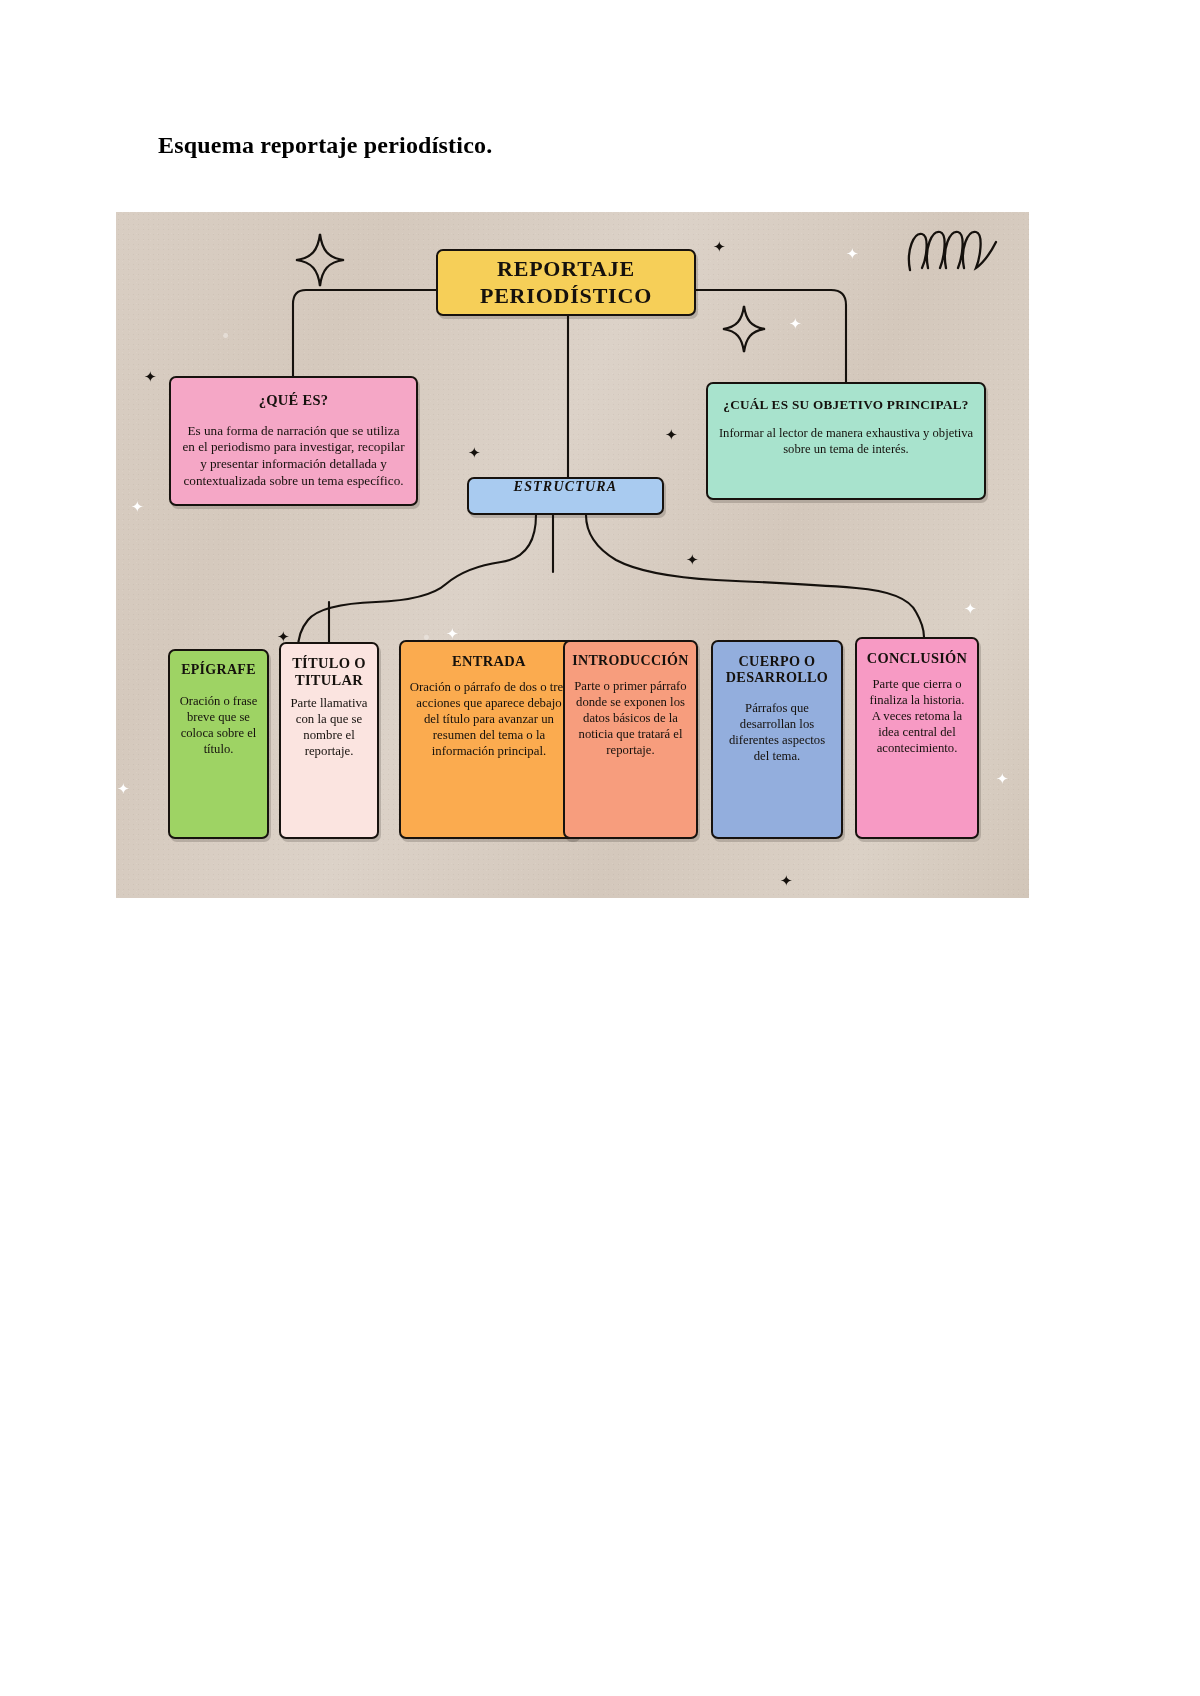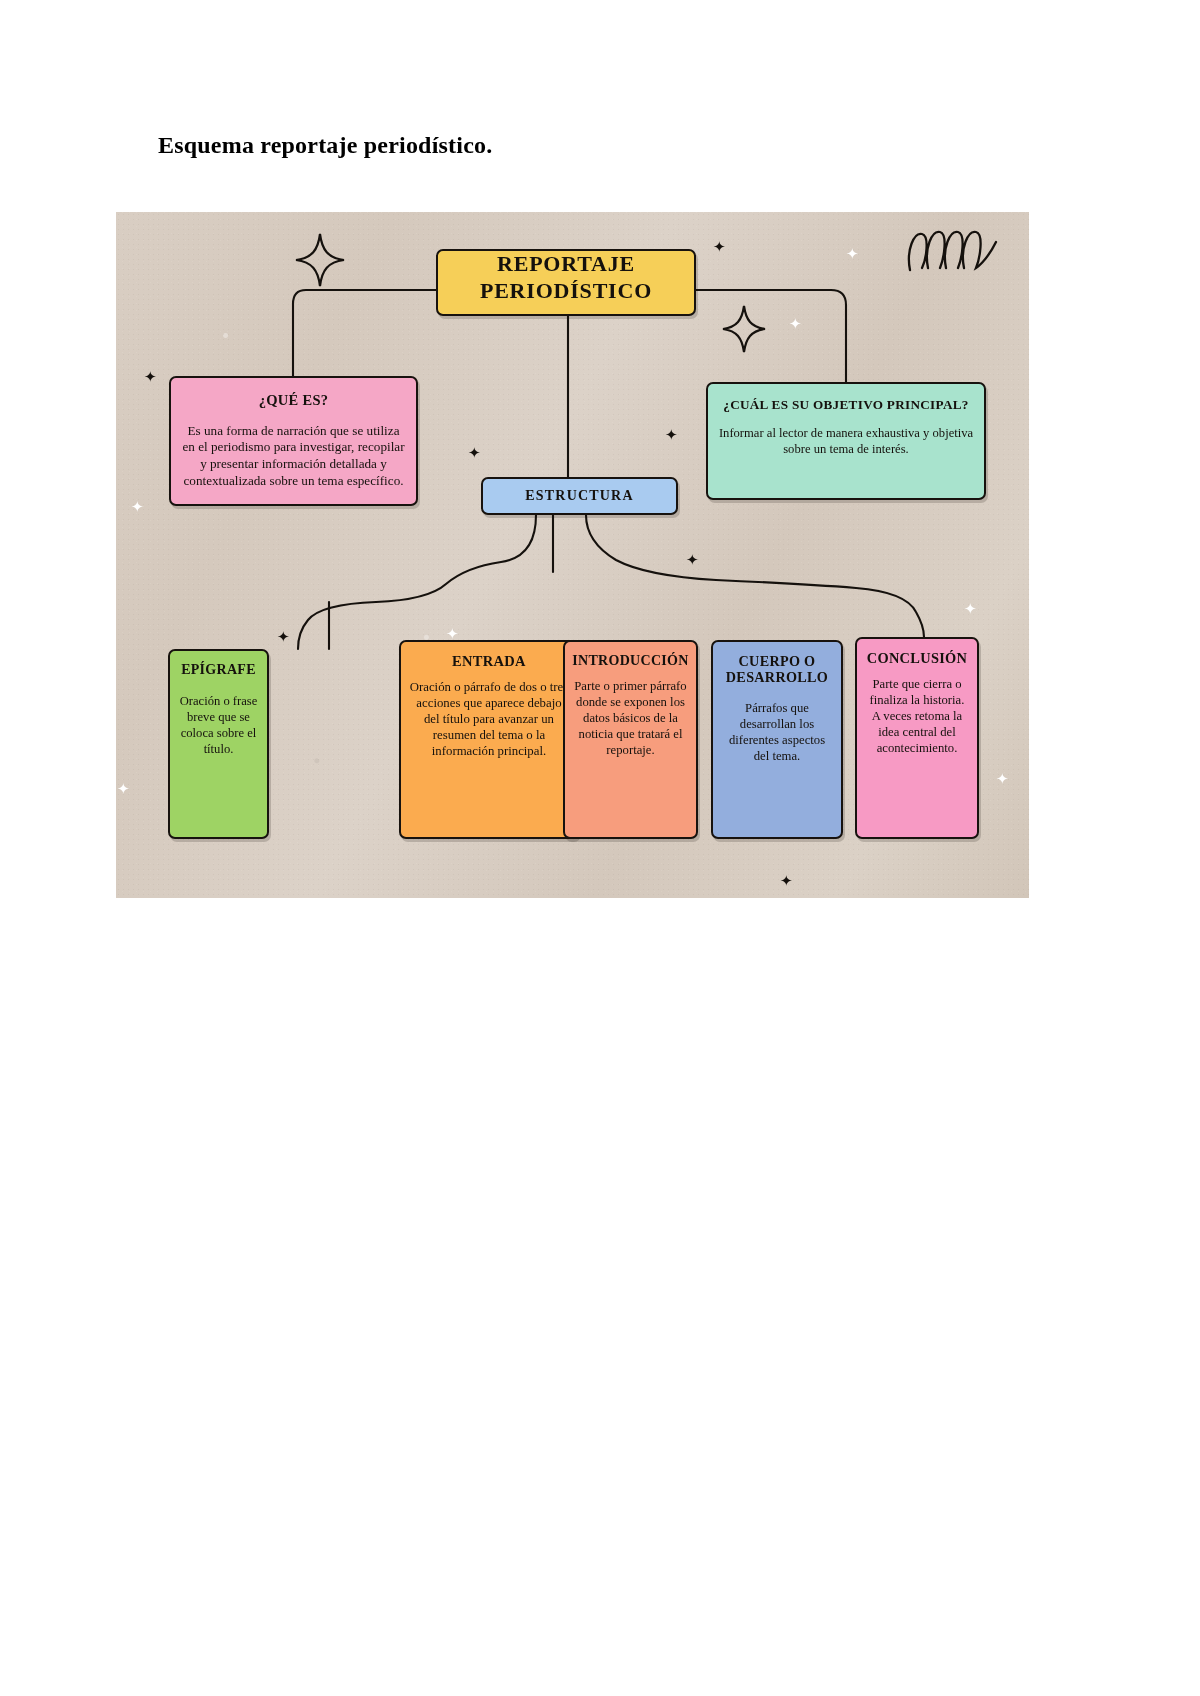--- a/index.html
+++ b/index.html
@@ -84,20 +84,21 @@
   .node .n-body {
     font-family: "Liberation Serif", serif;
     line-height: 1.26;
   }
 
   
   #node-root {
     left: 320px; top: 37px;
     width: 260px; height: 67px;
     background: #f6cf58;
+    justify-content: center;
   }
   #node-root .n-title {
     font-size: 22px;
     line-height: 1.22;
     letter-spacing: 0.8px;
   }
 
   
   #node-que-es {
     left: 53px; top: 164px;
@@ -113,24 +114,25 @@
     left: 590px; top: 170px;
     width: 280px; height: 118px;
     background: #a8e3cd;
     padding: 13px 10px 10px;
   }
   #node-objetivo .n-title { font-size: 13.2px; }
   #node-objetivo .n-body { font-size: 12.6px; margin-top: 14px; font-family: Liberation Serif, serif; }
 
   
   #node-estructura {
-    left: 365px; top: 265px;
+    left: 351px; top: 265px;
     width: 197px; height: 38px;
     background: #a9cbf0;
-    justify-content: center;
+    justify-content: flex-start;
+    font-style: italic;
   }
   #node-estructura .n-title { font-size: 14px; letter-spacing: 1.2px; }
 
   
   .leaf {
     top: 437px;
     height: 190px;
     padding: 11px 7px 8px;
   }
   .leaf .n-title { font-size: 14.5px; }
@@ -240,20 +242,24 @@
 
   <div class="node" id="node-estructura">
     <div class="n-title">ESTRUCTURA</div>
   </div>
 
   <div class="node leaf" id="leaf-epigrafe">
     <div class="n-title">EPÍGRAFE</div>
     <div class="n-body">Oración o frase breve que se coloca sobre el título.</div>
   </div>
 
+  <div class="node leaf" id="leaf-titular">
+    <div class="n-title">TÍTULO O TITULAR</div>
+    <div class="n-body">Parte llamativa con la que se nombre el reportaje.</div>
+  </div>
 
   <div class="node leaf" id="leaf-entrada">
     <div class="n-title">ENTRADA</div>
     <div class="n-body">Oración o párrafo de dos o tres acciones que aparece debajo del título para avanzar un resumen del tema o la información principal.</div>
   </div>
 
   <div class="node leaf" id="leaf-introduccion">
     <div class="n-title">INTRODUCCIÓN</div>
     <div class="n-body">Parte o primer párrafo donde se exponen los datos básicos de la noticia que tratará el reportaje.</div>
   </div>

